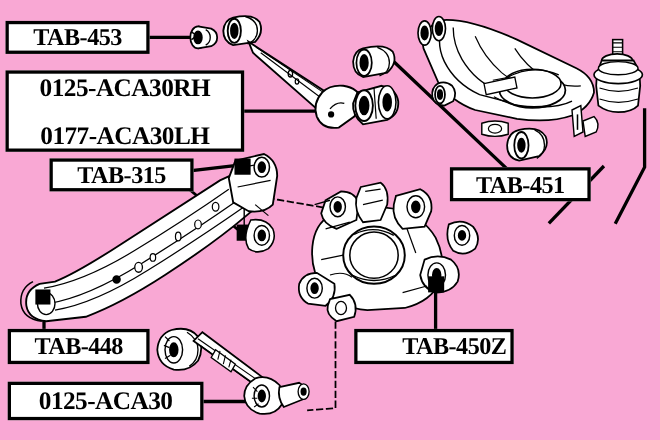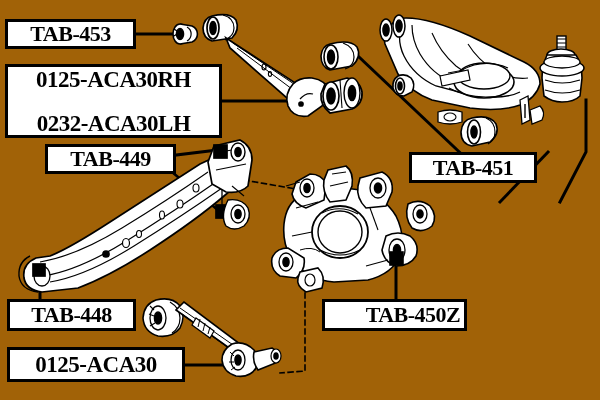--- a/index.html
+++ b/index.html
@@ -7,21 +7,21 @@
     padding: 0;
     background: #ffffff;
   }
   body {
     font-family: "Liberation Sans", sans-serif;
   }
   #diagram-root {
     position: relative;
     width: 600px;
     height: 400px;
-    background: #a16207;
+    background: #f9a8d4;
     overflow: hidden;
   }
   #diagram-svg {
     position: absolute;
     left: 0;
     top: 0;
     width: 600px;
     height: 400px;
   }
   .label-box {
@@ -264,25 +264,25 @@
     </g>
 
   </svg>
 
   <div class="label-box" style="left:5px; top:19px; width:131px; height:30px;">
     <span class="label-text" style="font-size:22px;">TAB-453</span>
   </div>
 
   <div class="label-box" style="left:5px; top:64px; width:217px; height:74px;">
     <span class="label-text" style="font-size:23px; margin-bottom:21px;">0125-ACA30RH</span>
-    <span class="label-text" style="font-size:23px;">0232-ACA30LH</span>
+    <span class="label-text" style="font-size:23px;">0177-ACA30LH</span>
   </div>
 
   <div class="label-box" style="left:45px; top:144px; width:131px; height:30px;">
-    <span class="label-text" style="font-size:22px;">TAB-449</span>
+    <span class="label-text" style="font-size:22px;">TAB-315</span>
   </div>
 
   <div class="label-box" style="left:409px; top:152px; width:128px; height:31px;">
     <span class="label-text" style="font-size:22px;">TAB-451</span>
   </div>
 
 
   <div class="label-box" style="left:7px; top:299px; width:129px; height:32px;">
     <span class="label-text" style="font-size:22px;">TAB-448</span>
   </div>

